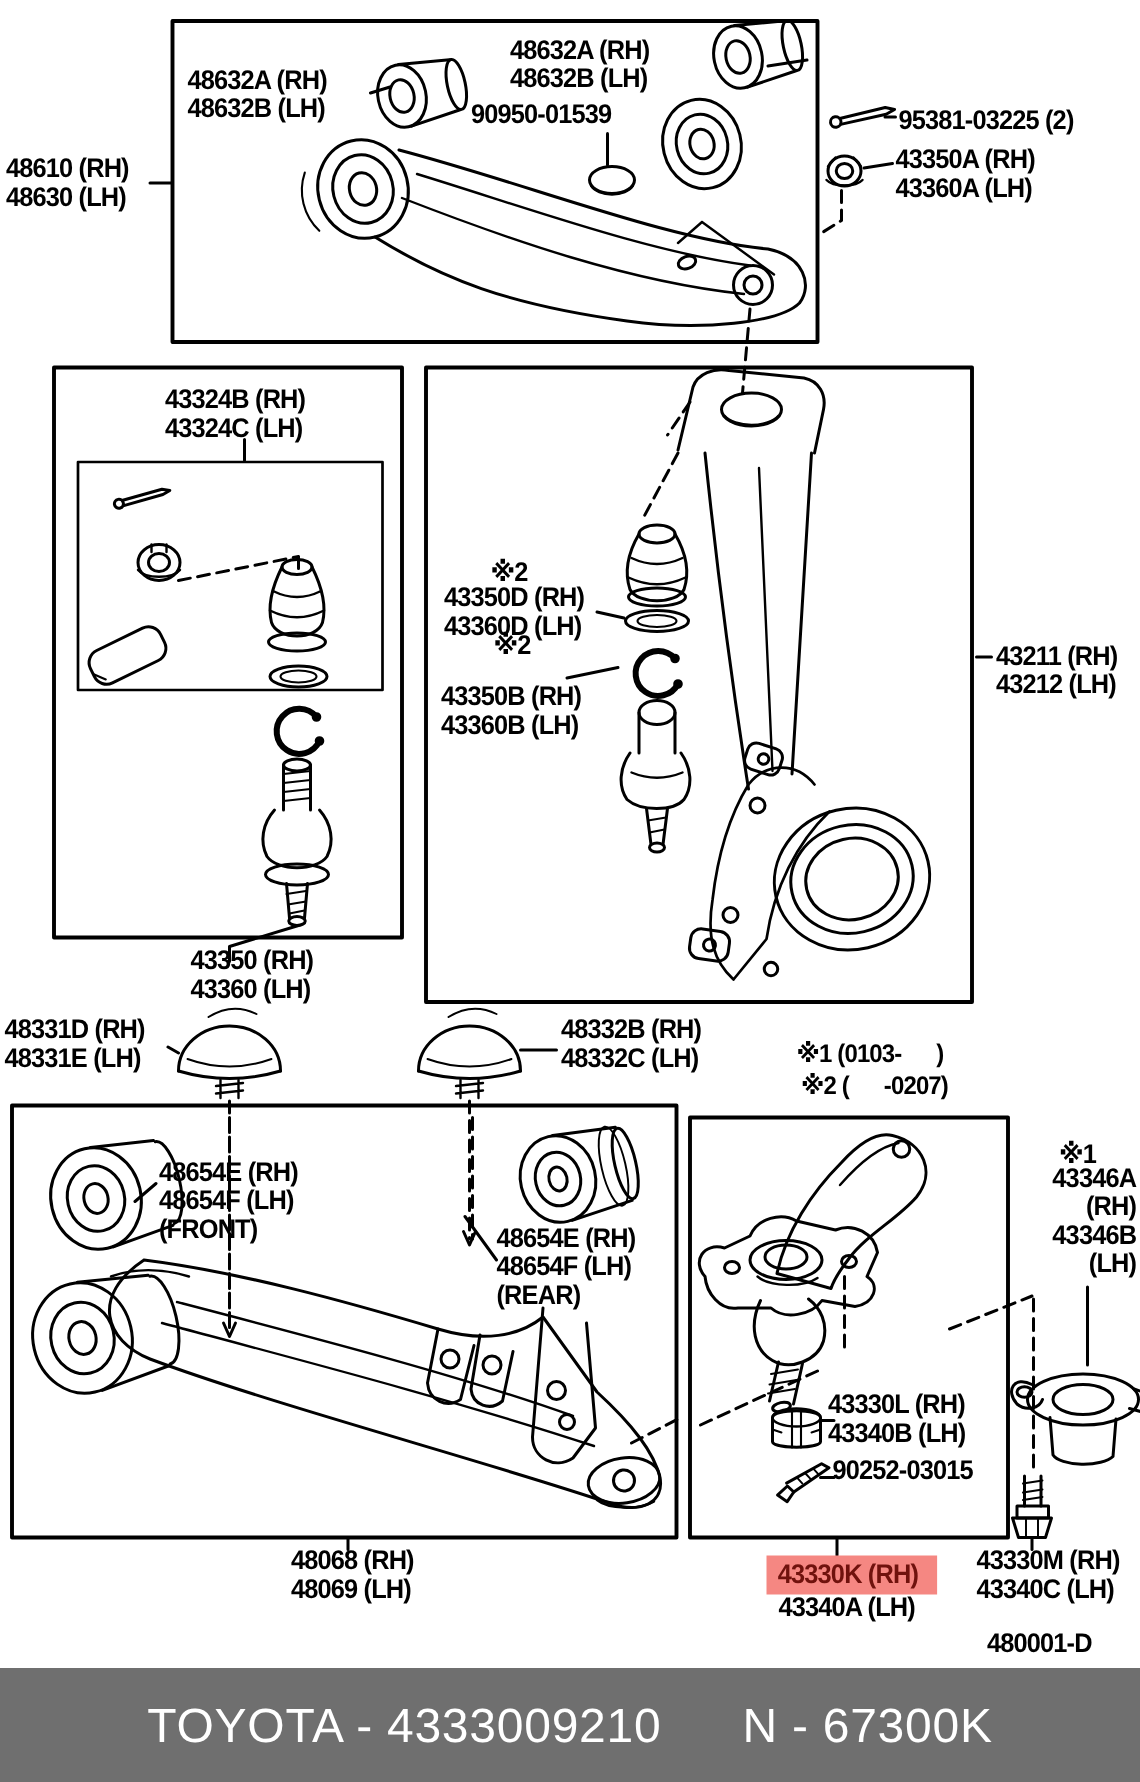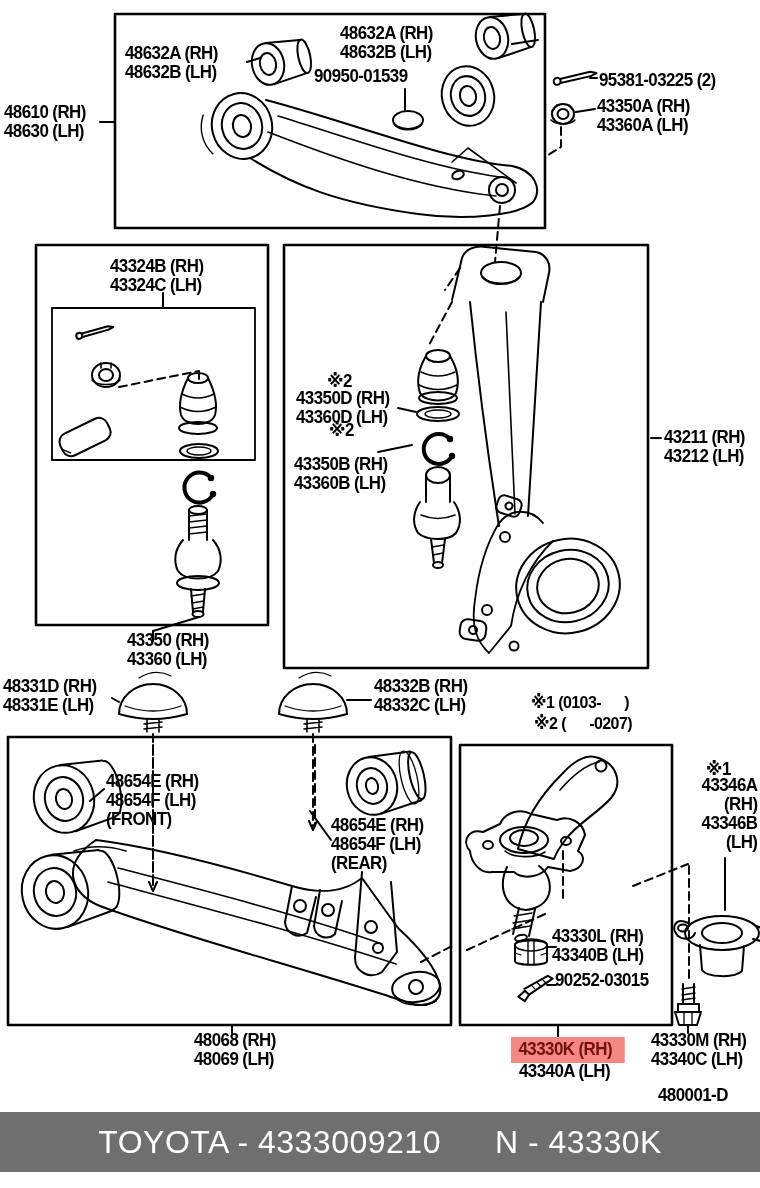--- a/index.html
+++ b/index.html
@@ -14,21 +14,21 @@
   }
   .lbl.sm{font-size:17px;line-height:18px;}
   .lbl.r{text-align:right;transform-origin:right top;}
   .lbl-hl{
     position:absolute;font-weight:bold;font-size:18px;line-height:19px;
     letter-spacing:-0.6px;transform:scaleX(.94);transform-origin:left top;
     background:var(--highlight_bg,#f58782);color:var(--highlight_text,#70120d);
     padding:3px 14px 4px 8px;white-space:nowrap;
   }
   .footer{
-    position:absolute;left:0;top:1112px;width:760px;height:60px;
+    position:absolute;left:0;top:1112px;width:760px;height:76px;
     background:var(--footer_bg,#6f6f6f);
     display:flex;align-items:center;justify-content:center;gap:54px;
   }
   .footer span{color:var(--footer_text,#fff);font-size:32px;letter-spacing:.5px;}
   svg .dash{stroke-dasharray:8 5;}
 </style>
 </head>
 <body>
 
 <div id="canvas">
@@ -327,16 +327,16 @@
   <div class="lbl" style="left:194px;top:1031px">48068 (RH)
 48069 (LH)</div>
   <div class="lbl-hl" style="left:511px;top:1037px">43330K (RH)</div>
   <div class="lbl" style="left:519px;top:1062px">43340A (LH)</div>
   <div class="lbl" style="left:651px;top:1031px">43330M (RH)
 43340C (LH)</div>
   <div class="lbl" style="left:658px;top:1086px">480001-D</div>
 
   <div class="footer">
     <span>TOYOTA - 4333009210</span>
-    <span>N - 43330K</span>
+    <span>N - 67300K</span>
   </div>
 
 </div>
 
 </body></html>

